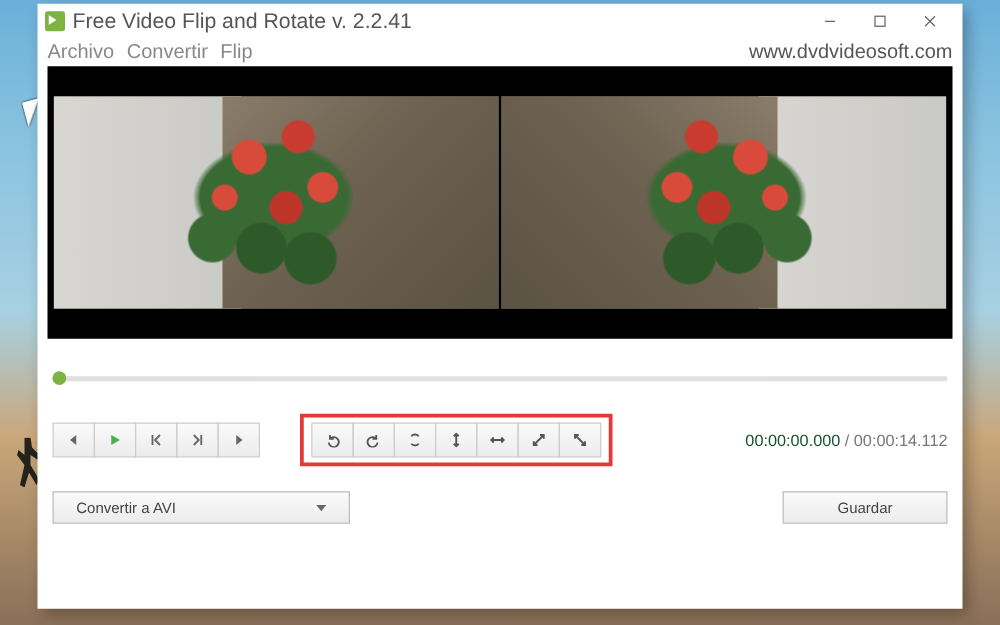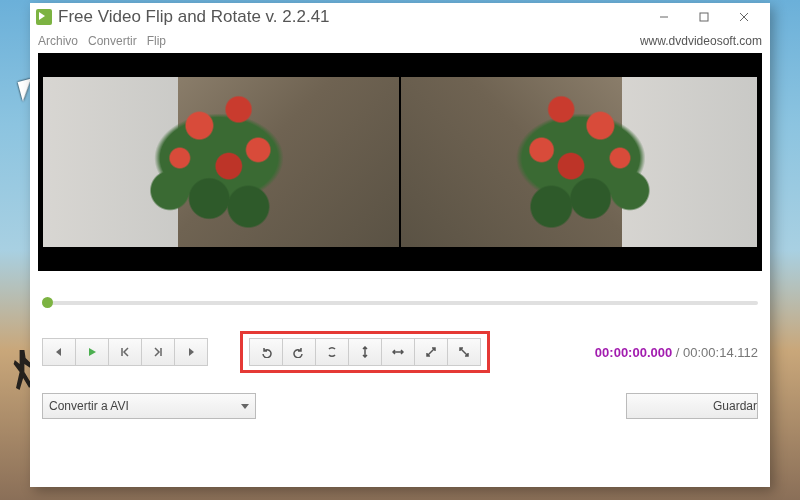--- a/index.html
+++ b/index.html
@@ -7,46 +7,46 @@
 .runner{position:absolute;left:10px;top:350px;width:24px;height:40px;background:rgba(20,20,20,.9);clip-path:polygon(40% 0,60% 0,65% 20%,90% 35%,85% 45%,60% 35%,60% 55%,90% 85%,80% 95%,55% 70%,40% 100%,25% 95%,40% 55%,15% 35%,20% 25%,40% 35%)}
 .cursor{position:absolute;left:20px;top:80px;width:0;height:0;border-left:7px solid #fff;border-right:7px solid transparent;border-bottom:10px solid transparent;border-top:10px solid #fff;filter:drop-shadow(0 0 1px #000);transform:rotate(-15deg)}
 .app{position:absolute;left:30px;top:3px;width:740px;height:484px;background:#fff;box-shadow:4px 4px 12px rgba(0,0,0,.3)}
 .titlebar{height:28px;display:flex;align-items:center;padding:0 6px}
 .appicon{width:16px;height:16px;background:#7cb342;border-radius:2px;position:relative;margin-right:6px}
 .appicon:after{content:"";position:absolute;left:3px;top:3px;width:0;height:0;border-left:6px solid #fff;border-top:4px solid transparent;border-bottom:4px solid transparent}
 .title{color:#555;font-size:17px}
 .winctrl{margin-left:auto;display:flex}
 .winctrl span{width:40px;height:28px;display:flex;align-items:center;justify-content:center;color:#888}
 .winctrl svg{width:10px;height:10px;stroke:#666;stroke-width:1;fill:none}
-.menubar{height:20px;display:flex;align-items:center;padding:0 8px;gap:10px;color:#888;font-size:12px}
+.menubar{height:20px;display:flex;align-items:flex-end;padding:0 8px;gap:10px;color:#888;font-size:16px}
 .menubar .link{margin-left:auto;color:#555;}
 .preview{margin:2px 8px 0;height:218px;background:#000;display:flex;align-items:center;justify-content:center;gap:2px}
 .frame{width:356px;height:170px;background:#6a6055;position:relative;overflow:hidden}
 .sky{position:absolute;left:0;top:0;bottom:0;width:42%;background:linear-gradient(to right,#d8d6d2,#c9c9c6)}
 .wall{position:absolute;right:0;top:0;bottom:0;width:62%;background:linear-gradient(135deg,#8a7d6a 0%,#6f6352 40%,#5a5244 100%)}
 .foliage{position:absolute;left:22%;top:0;width:55%;height:95%;background:radial-gradient(circle at 40% 30%,#d84b3a 0 8%,transparent 9%),radial-gradient(circle at 60% 20%,#c93b2e 0 7%,transparent 8%),radial-gradient(circle at 30% 50%,#d84b3a 0 6%,transparent 7%),radial-gradient(circle at 55% 55%,#bd3428 0 9%,transparent 10%),radial-gradient(circle at 70% 45%,#d84b3a 0 7%,transparent 8%),radial-gradient(circle at 45% 75%,#2e5a2a 0 12%,transparent 13%),radial-gradient(circle at 25% 70%,#3a6a33 0 10%,transparent 11%),radial-gradient(circle at 65% 80%,#2e5a2a 0 11%,transparent 12%),radial-gradient(ellipse 60% 50% at 50% 50%,#3a6a33 0 50%,transparent 55%)}
 .frame.right .sky{left:auto;right:0}
 .frame.right .wall{right:auto;left:0;background:linear-gradient(225deg,#8a7d6a 0%,#6f6352 40%,#5a5244 100%)}
 .frame.right .foliage{left:auto;right:22%;transform:scaleX(-1)}
 .timeline{margin:30px 12px 0;height:4px;background:#e0e0e0;border-radius:2px;position:relative}
 .playhead{position:absolute;left:0;top:-4px;width:11px;height:11px;background:#7cb342;border-radius:50%}
 .controls{margin:26px 12px 0;display:flex;align-items:center}
 .btngrp{display:flex}
 .btn{width:32px;height:26px;border:1px solid #ccc;background:linear-gradient(#fafafa,#ececec);display:flex;align-items:center;justify-content:center;margin-left:-1px}
 .btn:first-child{margin-left:0}
 .btn svg{width:12px;height:12px;stroke:#555;stroke-width:1.5;fill:none}
 .btn.play svg{fill:#4caf50;stroke:none}
 .hl{border:3px solid #e53935;padding:4px 6px;margin-left:32px}
 .timecode{margin-left:auto;font-size:13px}
-.timecode b{color:#a21caf;font-weight:700}
+.timecode b{color:#14532d;font-weight:400}
 .timecode span{color:#777}
 .bottom{margin:20px 12px 0;display:flex;align-items:center}
-.combo{width:200px;height:24px;border:1px solid #bbb;background:linear-gradient(#fafafa,#ececec);display:flex;align-items:center;padding:0 6px;font-size:12px;color:#444}
+.combo{width:200px;height:24px;border:1px solid #bbb;background:linear-gradient(#fafafa,#ececec);display:flex;align-items:center;padding:0 18px;font-size:12px;color:#444}
 .combo:after{content:"";margin-left:auto;width:0;height:0;border-left:4px solid transparent;border-right:4px solid transparent;border-top:5px solid #666}
-.save{margin-left:auto;width:130px;height:24px;border:1px solid #bbb;background:linear-gradient(#fafafa,#ececec);display:flex;align-items:center;justify-content:flex-end;font-size:12px;color:#444}
+.save{margin-left:auto;width:130px;height:24px;border:1px solid #bbb;background:linear-gradient(#fafafa,#ececec);display:flex;align-items:center;justify-content:center;font-size:12px;color:#444}
 </style>
 </head>
 <body>
 
 <div class="runner"></div>
 <div class="cursor"></div>
 
 <div class="app">
 
   <div class="titlebar">

